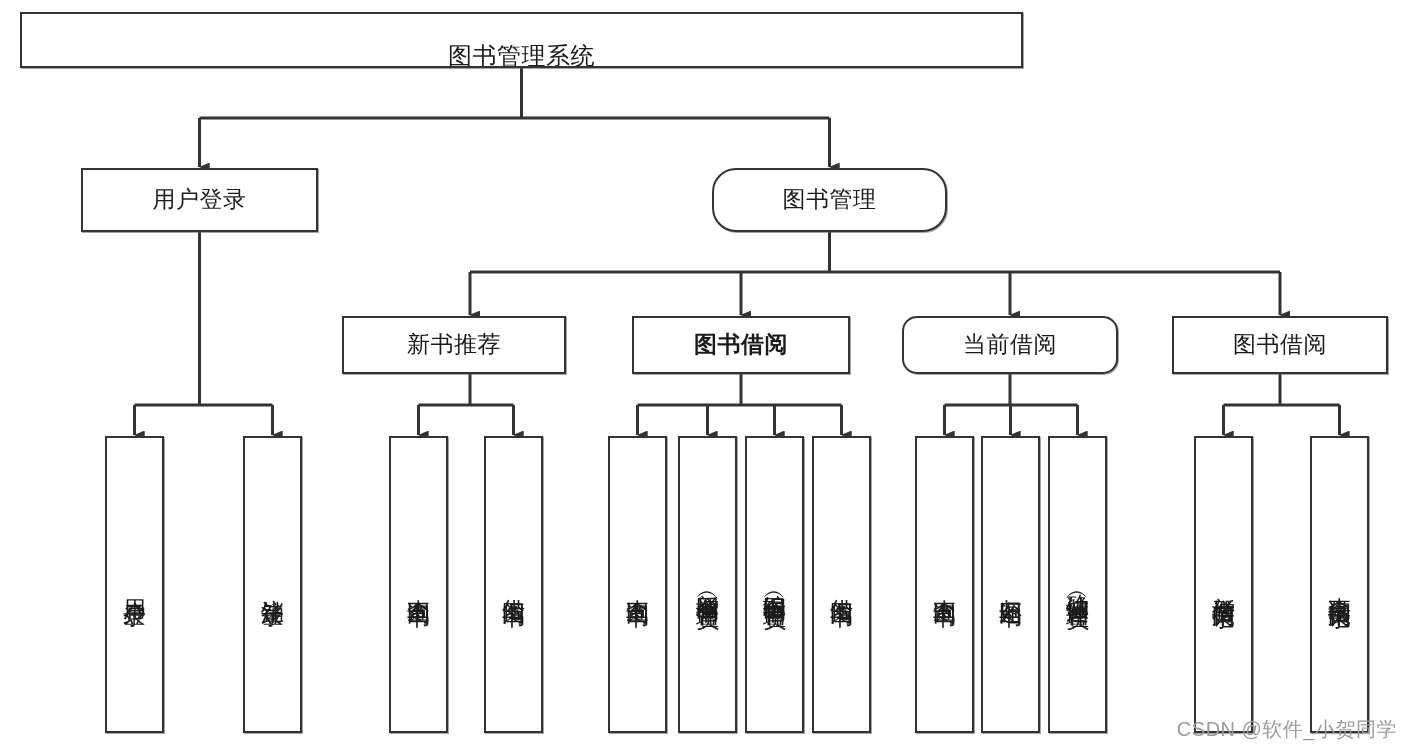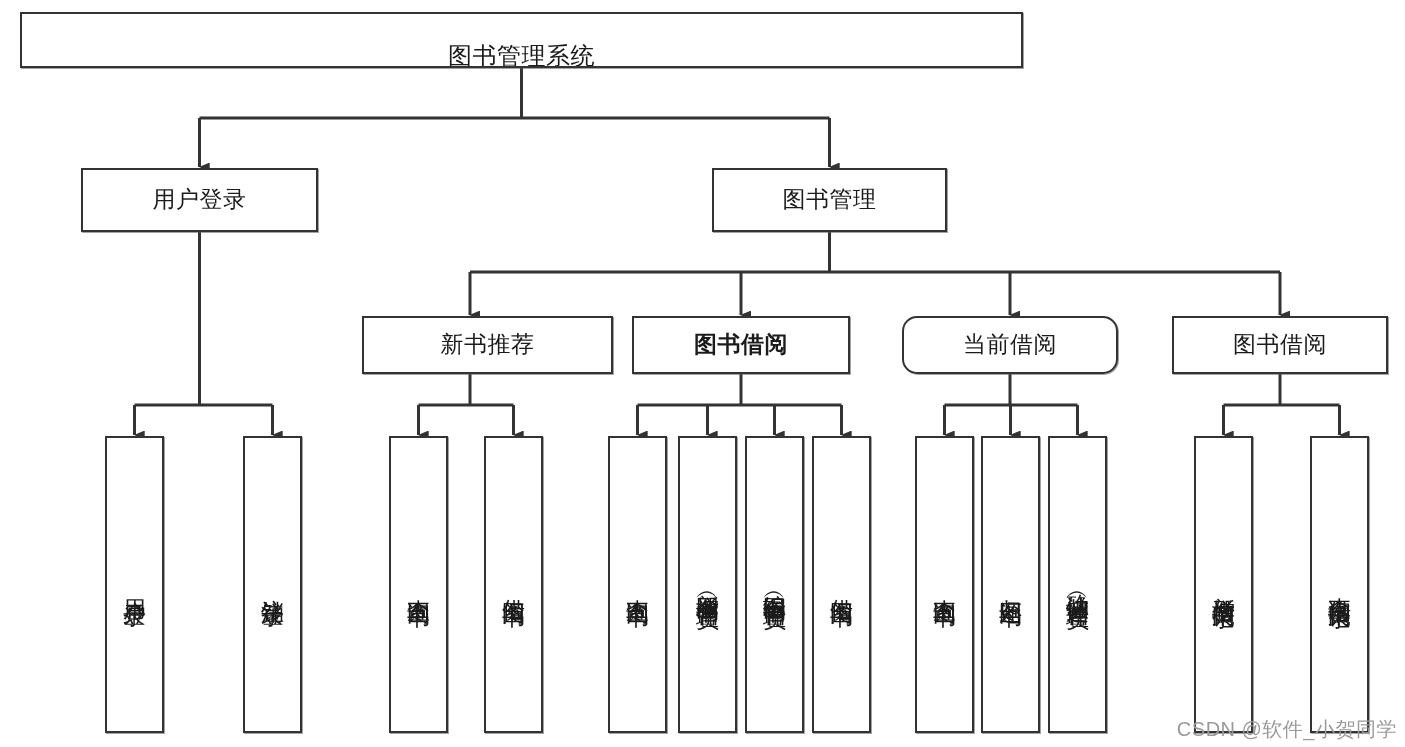--- a/index.html
+++ b/index.html
@@ -117,24 +117,24 @@
       </g>
   </svg>
 
   <div id="node-layer">
       <div class="node-box horizontal title-box" style="left: 20px; top: 12px; width: 1003px; height: 56px;">
         <span class="node-label">图书管理系统</span>
       </div>
       <div class="node-box horizontal" style="left: 81px; top: 168px; width: 237px; height: 64px;">
         <span class="node-label">用户登录</span>
       </div>
-      <div class="node-box horizontal" style="left: 712px; top: 168px; width: 235px; height: 64px;">
+      <div class="node-box horizontal" style="left: 712px; top: 168px; width: 235px; height: 64px; border-radius: 24px;">
         <span class="node-label">图书管理</span>
       </div>
-      <div class="node-box horizontal" style="left: 362px; top: 316px; width: 251px; height: 58px;">
+      <div class="node-box horizontal" style="left: 342px; top: 316px; width: 224px; height: 58px;">
         <span class="node-label">新书推荐</span>
       </div>
       <div class="node-box horizontal" style="left: 632px; top: 316px; width: 218px; height: 58px; font-weight: bold;">
         <span class="node-label">图书借阅</span>
       </div>
       <div class="node-box horizontal" style="left: 902px; top: 316px; width: 216px; height: 58px; border-radius: 15px;">
         <span class="node-label">当前借阅</span>
       </div>
       <div class="node-box horizontal" style="left: 1172px; top: 316px; width: 216px; height: 58px;">
         <span class="node-label">图书借阅</span>

